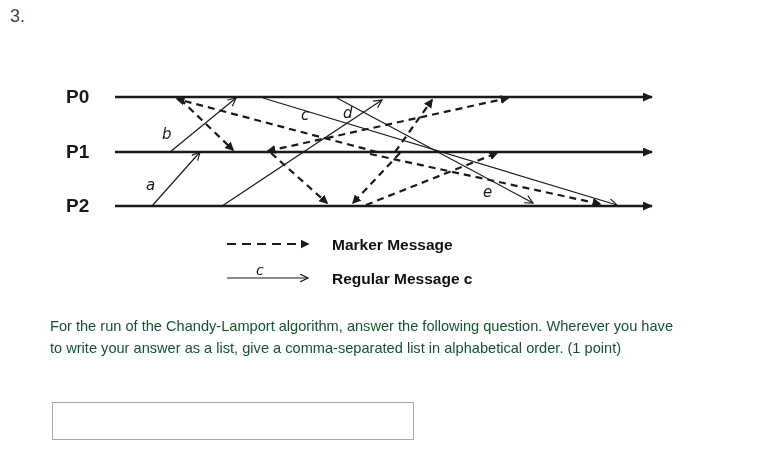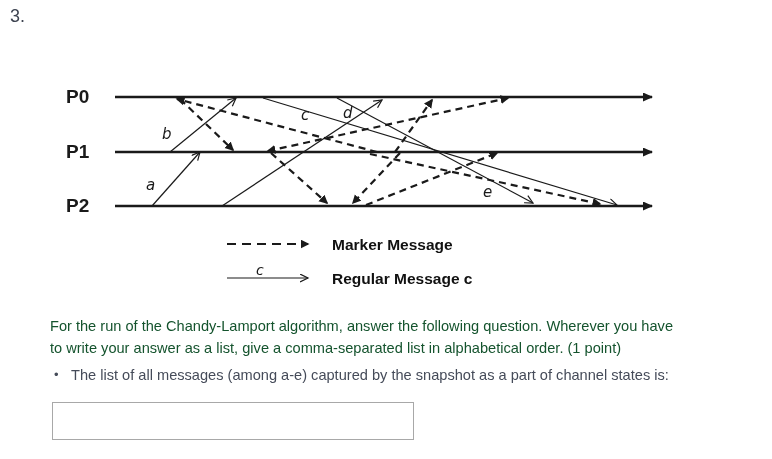--- a/index.html
+++ b/index.html
@@ -69,18 +69,15 @@
           <text x="332" y="234" fill="#111" font-size="15.5px" font-weight="600" font-family="&quot;Liberation Sans&quot;,sans-serif">Marker Message</text>
           <line x1="227" y1="262" x2="308" y2="262" stroke="#1a1a1a" stroke-width="1.2" marker-end="url(#thin-arrow)"></line>
           <text x="256" y="259" fill="#1a1a1a" font-size="14px" font-style="italic" font-family="&quot;DejaVu Sans&quot;,sans-serif">c</text>
           <text x="332" y="268" fill="#111" font-size="15.5px" font-weight="600" font-family="&quot;Liberation Sans&quot;,sans-serif">Regular Message c</text>
         </g>
     </svg>
   </div>
 
   <p id="intro">For the run of the Chandy-Lamport algorithm, answer the following question. Wherever you have to write your answer as a list, give a comma-separated list in alphabetical order. (1 point)</p>
 
-  <div id="bullet-row">
-    <span class="dot">•</span><span class="btxt">The list of all messages (among a-e) captured by the snapshot as a part of channel states is:</span>
-  </div>
 
   <input id="answer-box" type="text" value="" style="">
 </div>
 
 </body></html>

